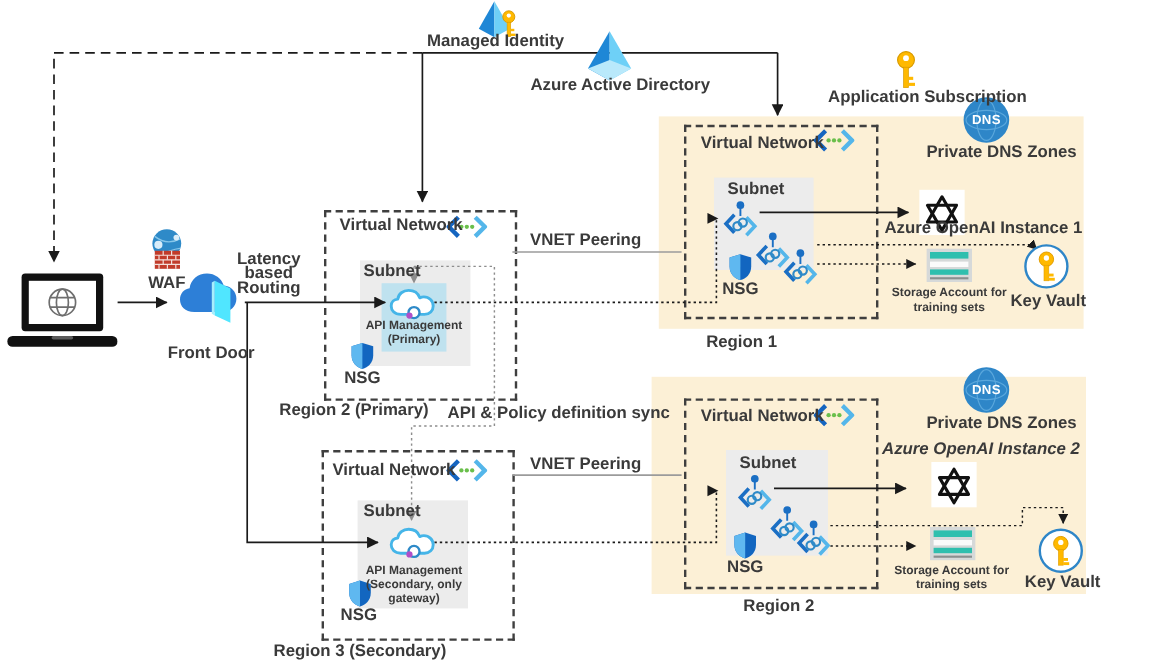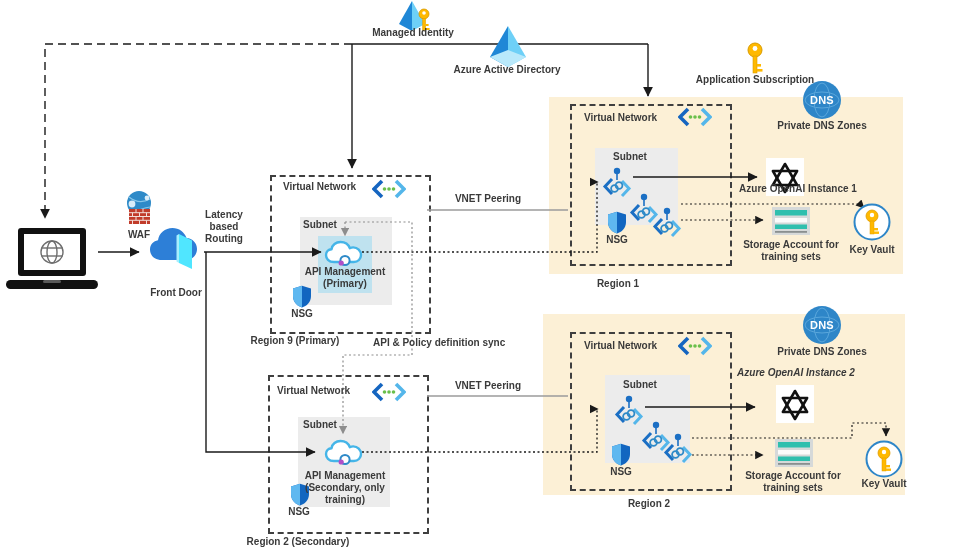--- a/index.html
+++ b/index.html
@@ -4,21 +4,21 @@
 <style>
   html,body{margin:0;padding:0;background:#fff;}
   #canvas{position:relative;width:975px;height:553px;background:#fff;overflow:hidden;
           font-family:"Liberation Sans",sans-serif;}
   .tan{position:absolute;background:#fcf0d6;z-index:1;}
   .vnetbox{position:absolute;border:2px dashed #3f3f3f;z-index:1;}
   .subnet{position:absolute;background:#ececec;z-index:1;}
   .apimbg{position:absolute;background:#bfe2ef;z-index:1;}
   #wires{position:absolute;left:0;top:0;z-index:2;pointer-events:none;}
   .icon{position:absolute;z-index:3;line-height:0;}
-  .lbl{position:absolute;z-index:4;font-size:10px;font-weight:600;color:#3a3a3a;
+  .lbl{position:absolute;z-index:4;font-size:14px;font-weight:600;color:#3a3a3a;
        line-height:12px;white-space:nowrap;text-align:center;}
   .lbl.left{text-align:right;}
   .lbl.sm{font-size:10px;line-height:12px;}
   .lbl span{display:block;}
   .dnsbadge{position:absolute;z-index:3;width:38px;height:38px;border-radius:50%;
             background:#2e86c8;display:flex;align-items:center;justify-content:center;}
   .dnsbadge svg{position:absolute;left:0;top:0;}
   .dnsbadge b{position:relative;color:#fff;font-size:11px;font-weight:700;letter-spacing:.2px;}
 </style>
 </head>
@@ -397,31 +397,31 @@
   <div class="lbl" style="left:428px;top:380px;width:120px;">VNET Peering</div>
   <div class="lbl left" style="left:373px;top:337px;">API &amp; Policy definition sync</div>
 
   <div class="lbl left" style="left:283px;top:181px;">Virtual Network</div>
   <div class="lbl left" style="left:303px;top:219px;">Subnet</div>
   <div class="lbl sm" style="left:283px;top:266px;width:124px;">
     <span>API Management</span>
       <span>(Primary)</span>
   </div>
   <div class="lbl" style="left:284px;top:308px;width:36px;">NSG</div>
-  <div class="lbl" style="left:230px;top:335px;width:130px;">Region 9 (Primary)</div>
+  <div class="lbl" style="left:230px;top:335px;width:130px;">Region 2 (Primary)</div>
 
   <div class="lbl left" style="left:277px;top:385px;">Virtual Network</div>
   <div class="lbl left" style="left:303px;top:419px;">Subnet</div>
   <div class="lbl sm" style="left:283px;top:470px;width:124px;">
     <span>API Management</span>
       <span>(Secondary, only</span>
-      <span>training)</span>
+      <span>gateway)</span>
   </div>
   <div class="lbl" style="left:281px;top:506px;width:36px;">NSG</div>
-  <div class="lbl" style="left:228px;top:536px;width:140px;">Region 2 (Secondary)</div>
+  <div class="lbl" style="left:228px;top:536px;width:140px;">Region 3 (Secondary)</div>
 
   <div class="lbl left" style="left:584px;top:112px;">Virtual Network</div>
   <div class="lbl" style="left:600px;top:151px;width:60px;">Subnet</div>
   <div class="lbl" style="left:597px;top:234px;width:40px;">NSG</div>
   <div class="lbl" style="left:772px;top:120px;width:100px;">Private DNS Zones</div>
   <div class="lbl" style="left:737px;top:143px;width:122px;margin-top:40px;">Azure OpenAI Instance 1</div>
   <div class="lbl sm" style="left:738px;top:239px;width:106px;">
     <span>Storage Account for</span>
       <span>training sets</span>
   </div>

